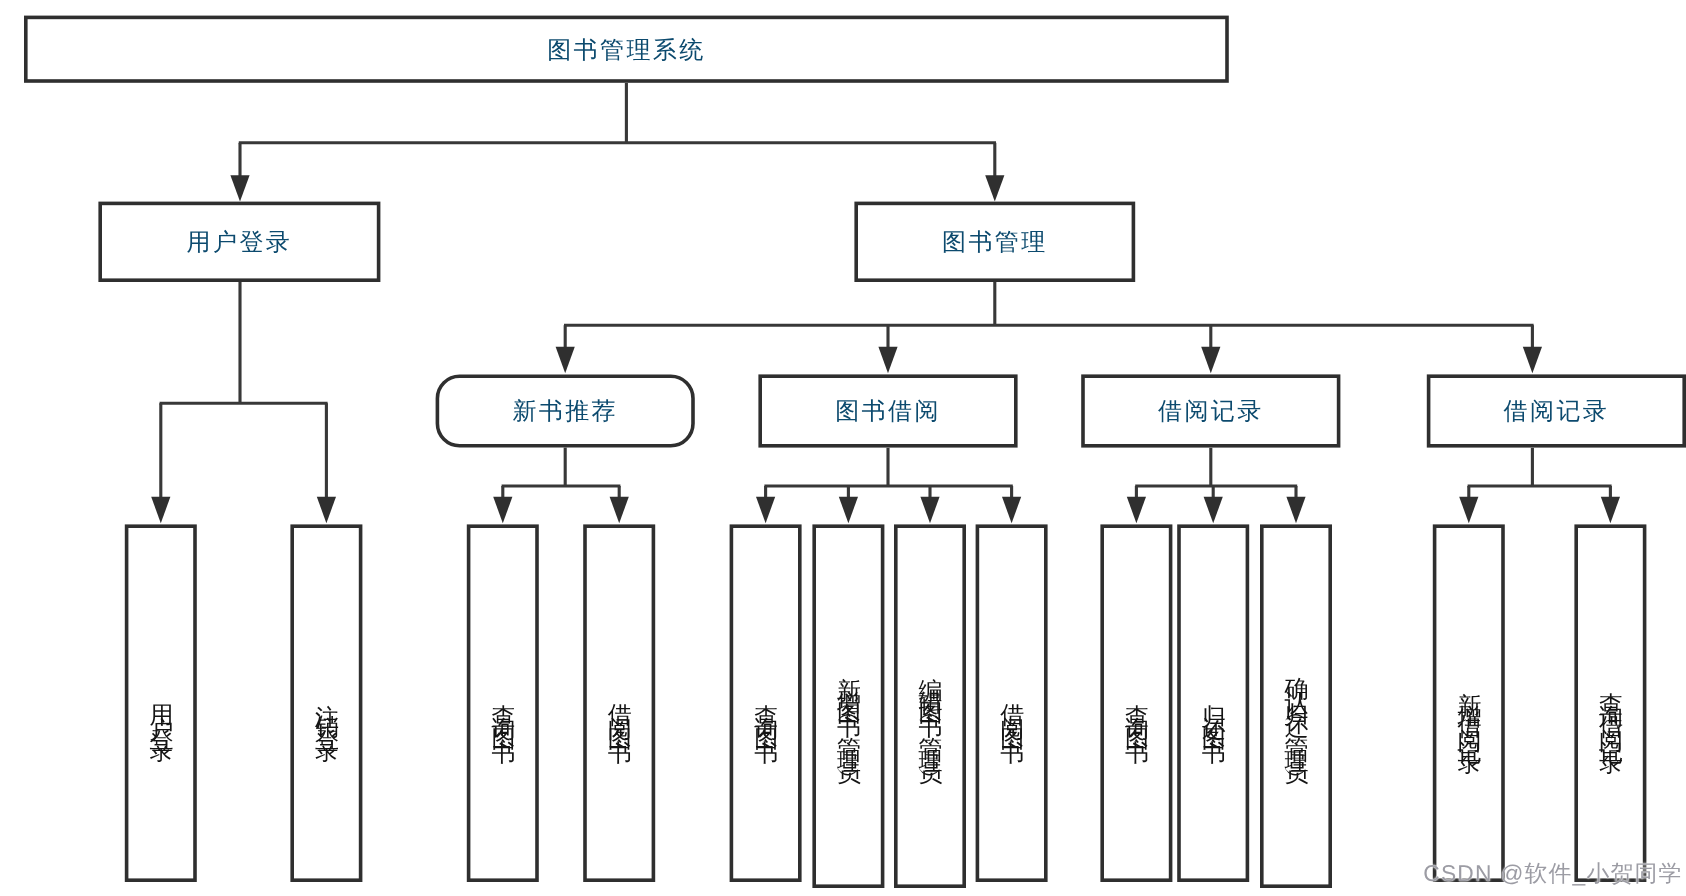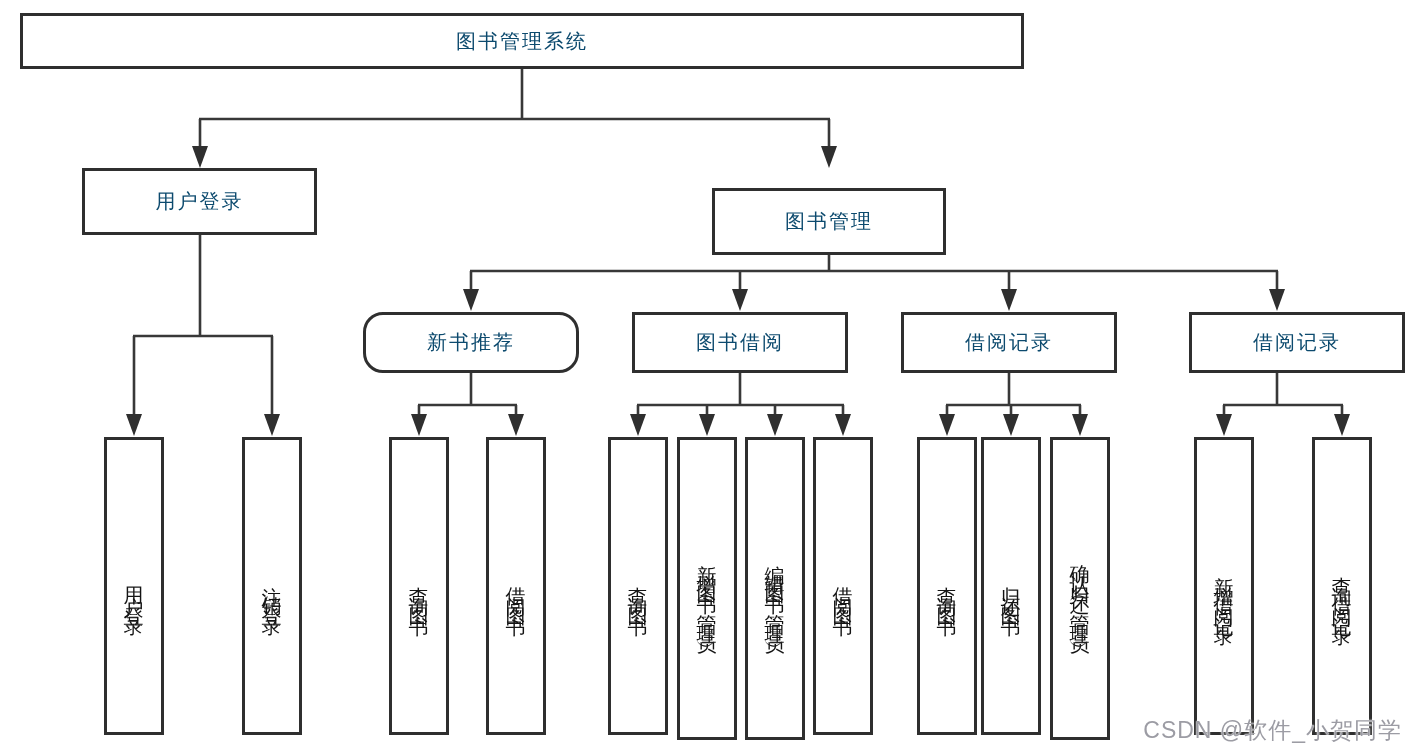--- a/index.html
+++ b/index.html
@@ -13,21 +13,21 @@
   .node .hlabel{font-size:20px;color:#0c4a6e;letter-spacing:2px;white-space:nowrap;}
   .root{left:20px;top:13px;width:1004px;height:56px;}
   .lvl2{top:168px;height:67px;}
   .lvl3{top:312px;width:216px;height:61px;}
   .leaf{top:437px;width:60px;height:298px;}
   .leaf.tall{height:303px;}
   .vtext{writing-mode:vertical-rl;text-orientation:mixed;
          font-size:20px;color:#141414;letter-spacing:10px;line-height:1;
          margin-bottom:-10px;}
   .watermark{position:absolute;right:3px;top:715px;z-index:3;
-             font-size:23px;letter-spacing:1px;color:#9c9ca4;
+             font-size:19px;letter-spacing:1px;color:#9c9ca4;
              text-shadow:0 0 2px #ffffff,0 0 1px #ffffff;white-space:nowrap;}
 </style>
 </head>
 <body>
 
 <div class="canvas">
 
   <svg class="wires" width="1405" height="747" viewBox="0 0 1405 747">
     <g stroke="#383838" stroke-width="2.6" fill="none">
 
@@ -94,21 +94,21 @@
     </g>
   </svg>
 
   <div class="node root">
     <span class="hlabel">图书管理系统</span>
   </div>
 
   <div class="node lvl2" style="left:82px;width:235px;">
     <span class="hlabel">用户登录</span>
   </div>
-  <div class="node lvl2" style="left:712px;width:234px;margin-top:20px;">
+  <div class="node lvl2" style="left:712px;width:234px;">
     <span class="hlabel">图书管理</span>
   </div>
 
   <div class="node lvl3" style="left:363px;border-radius:20px;">
     <span class="hlabel">新书推荐</span>
   </div>
   <div class="node lvl3" style="left:632px;">
     <span class="hlabel">图书借阅</span>
   </div>
   <div class="node lvl3" style="left:901px;">

